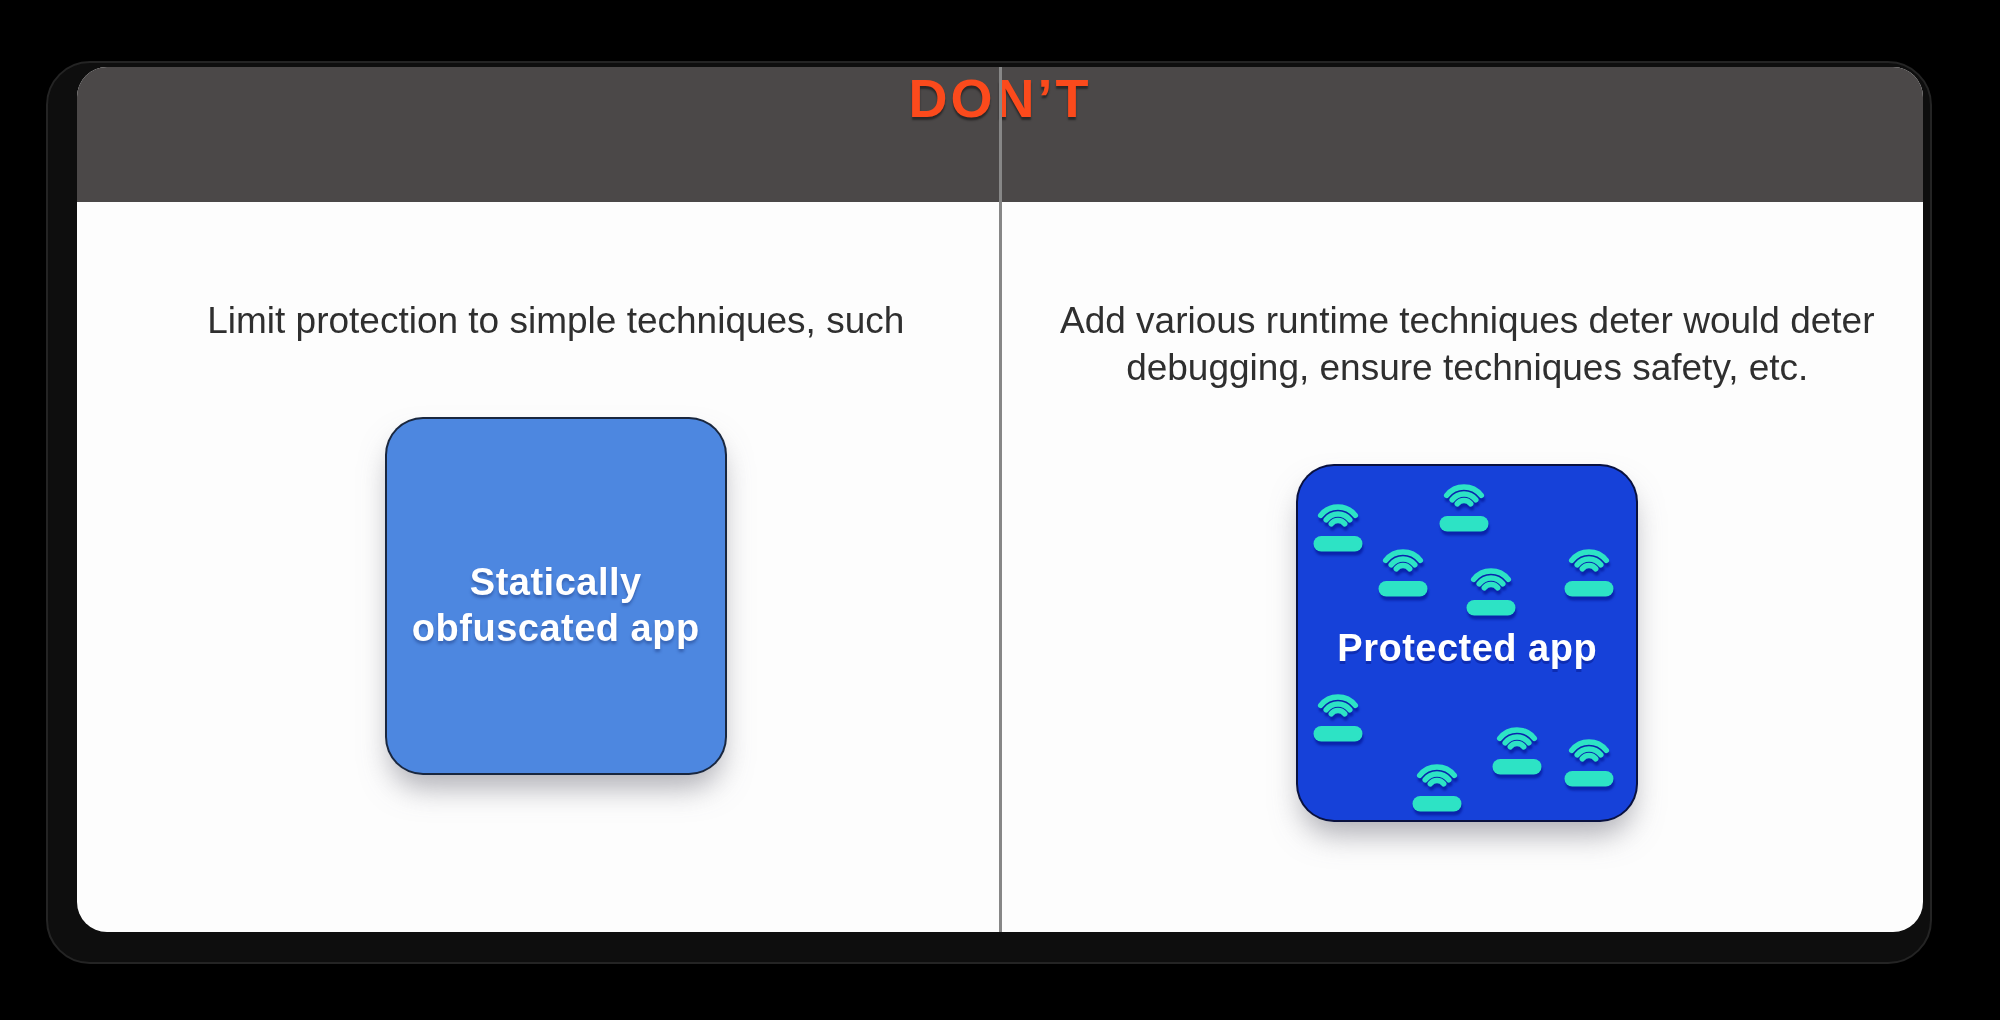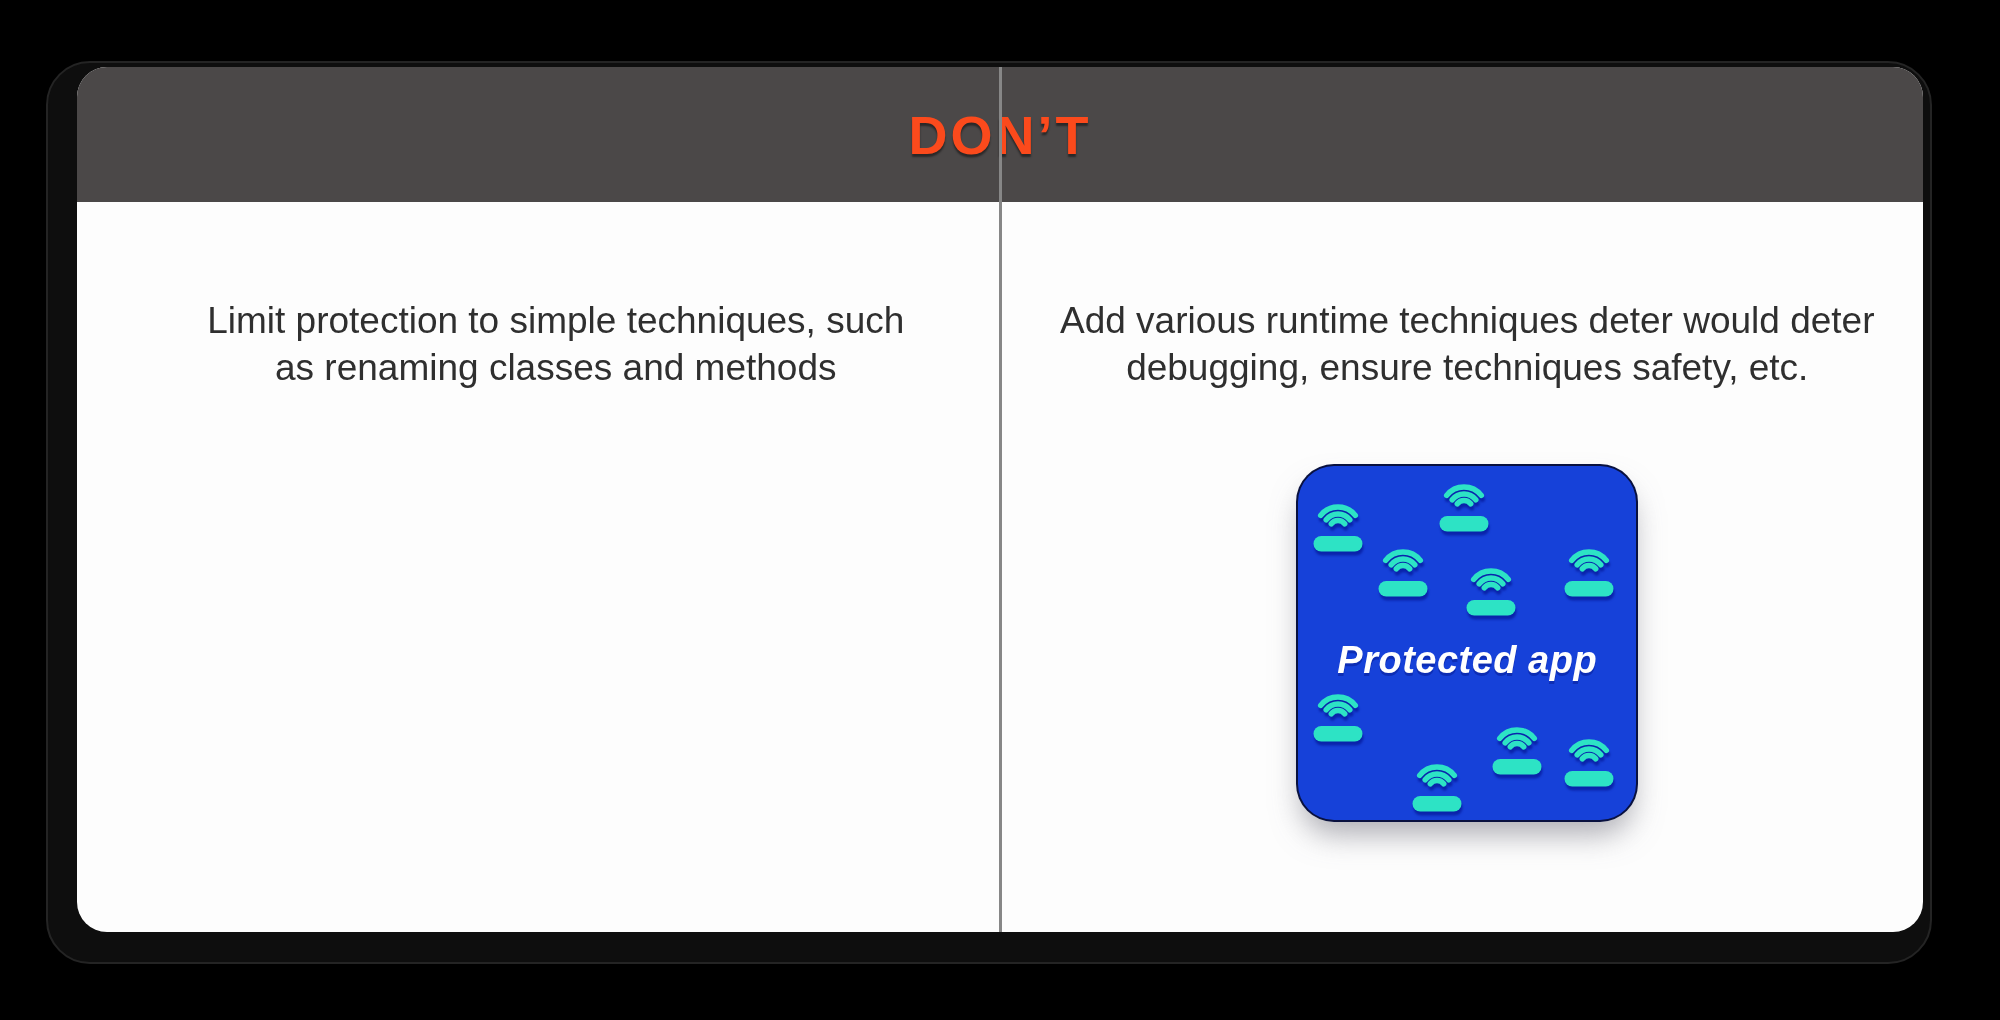--- a/index.html
+++ b/index.html
@@ -19,21 +19,21 @@
 
   .card {
     position:absolute; left:77px; top:67px; width:1846px; height:865px;
     border-radius:30px; background: var(--card-bg, #fdfdfd); overflow:hidden;
   }
 
   .card-header {
     height:135px; background: var(--header-bg, #4a4747);
     display:flex;
   }
-  .header-cell { flex:1 1 50%; display:flex; align-items:center; justify-content:center; }
+  .header-cell { flex:1 1 50%; display:flex; align-items:flex-start; justify-content:center; }
   .header-label {
     font-size:54px; font-weight:bold; letter-spacing:3px;
     text-shadow: 0 3px 2px rgba(0,0,0,0.45);
   }
   .header-label.dont { color: var(--dont-accent, #fb4a1c); }
   .header-label.do   { color: var(--do-accent, #0f9080); }
 
   .card-divider {
     position:absolute; top:0; bottom:0; left:50%; width:3px; margin-left:-1.5px;
     background: var(--divider, #878787); z-index:6;
@@ -60,23 +60,22 @@
   .app-box.protected {
     background: var(--right-box-bg, #1641d9);
     border:2px solid rgba(8,12,45,0.9);
   }
   .box-label {
     font-size:38px; font-weight:bold; line-height:1.2; letter-spacing:0.5px;
     color: var(--box-label, #fff); text-align:center; padding-top:20px;
     text-shadow: 0 3px 3px rgba(20,45,110,0.4);
   }
   .app-box.protected .box-label {
-    position:absolute; left:0; right:0; top:172px; padding-top:0; z-index:3;
+    position:absolute; left:0; right:0; top:160px; padding-top:0; z-index:3;
     text-shadow: 0 3px 0 rgba(8,30,150,0.55);
-    font-style: italic;
   }
 
   .wifi {
     position:absolute; width:54px; height:56px; z-index:2;
     color: var(--icon-teal, #2de3c5);
     filter: drop-shadow(1px 4px 1px rgba(8,32,165,0.9));
   }
   .wifi svg { width:100%; height:100%; display:block; }
   
   .wifi.i1 { left:13px;  top:30px;  }
@@ -113,21 +112,26 @@
     <div class="header-cell">
       <div class="header-label dont">DON’T</div>
     </div>
   </div>
 
   <div class="card-body">
 
     <div class="panel">
       <div class="desc">
         <div>Limit protection to simple techniques, such</div>
-        <div>as renaming classes and methods</div>
+      </div>
+      <div class="app-box obfuscated">
+        <div class="box-label">
+          <div>Statically</div>
+          <div>obfuscated app</div>
+        </div>
       </div>
     </div>
 
     <div class="panel">
       <div class="desc">
         <div>Add various runtime techniques deter would deter</div>
         <div>debugging, ensure techniques safety, etc.</div>
       </div>
       <div class="app-box protected">
         <span class="wifi i1">

